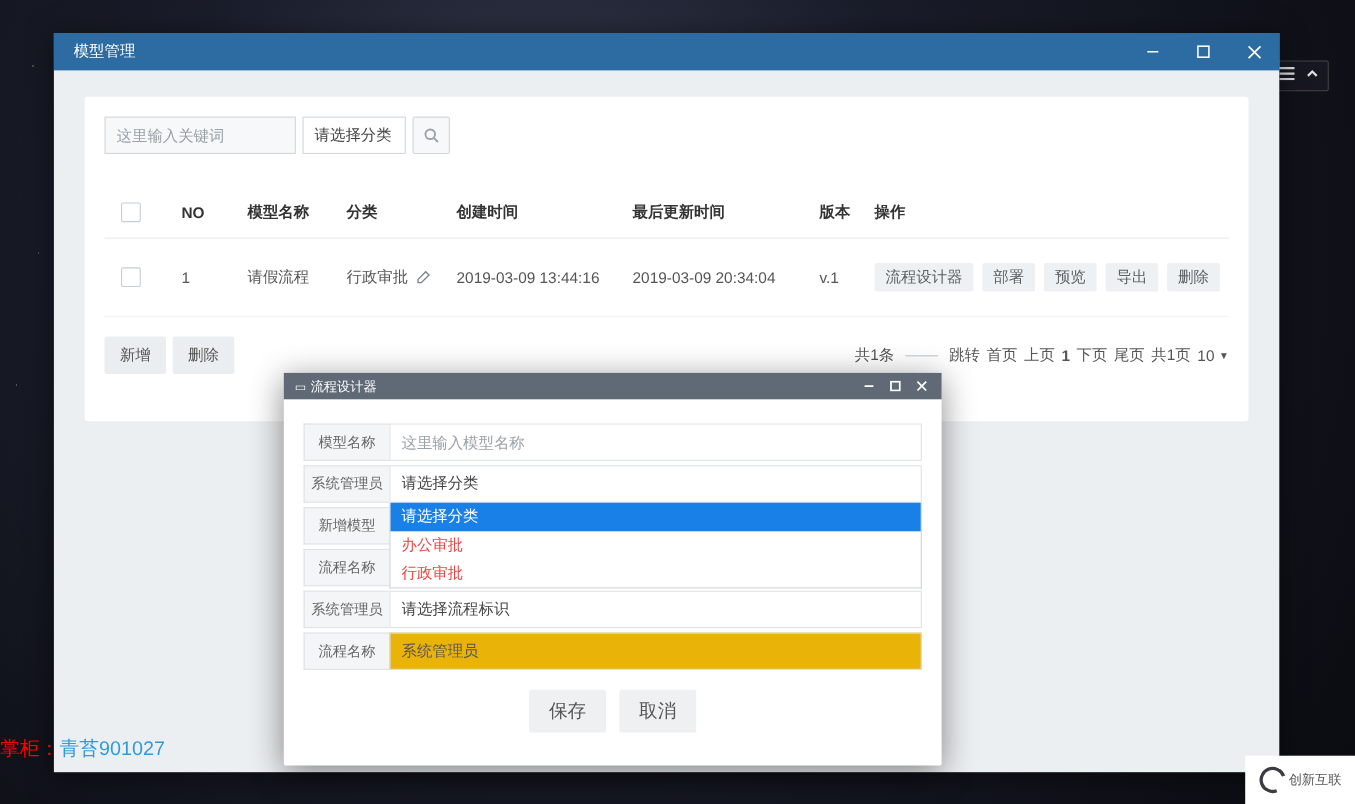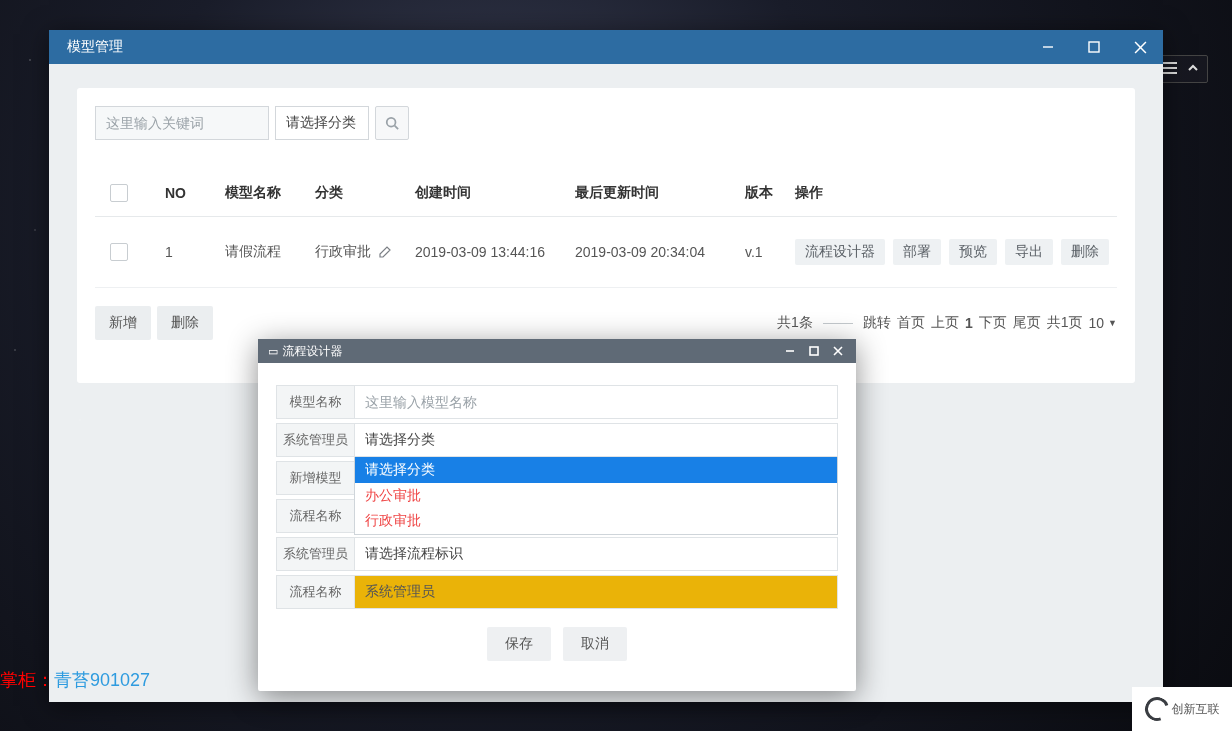--- a/index.html
+++ b/index.html
@@ -122,21 +122,21 @@
   position:absolute; left:0; right:0; top:34px; z-index:200; background:#fff;
   border:1px solid #cfd5da; border-top:none;
 }
 .dd-option {
   padding:3px 10px; font-size:14px; color:#ef4444; line-height:1.4;
 }
 .dd-option.selected { background:#1880e6; color:#fff; }
 
 .form-actions { display:flex; justify-content:center; gap:12px; padding: 14px 0 24px 0;}
 .form-actions .btn {
-  background:#eef0f2; color:#555; font-size:14px; padding:8px 18px; border-radius:2px;
+  background:#eef0f2; color:#555; font-size:17px; padding:8px 18px; border-radius:2px;
 }
 
 
 .watermark { position:absolute; left:0; top:668px; color:#ff0000; font-size:18px; font-weight:400;}
 .watermark .wm2 { color:#2e9bdf; }
 
 
 .logo {
   position:absolute; right:0; bottom:0; width:100px; height:44px; background:#fff;
   display:flex; align-items:center; justify-content:center; gap:3px; color:#555; font-size:12px;

